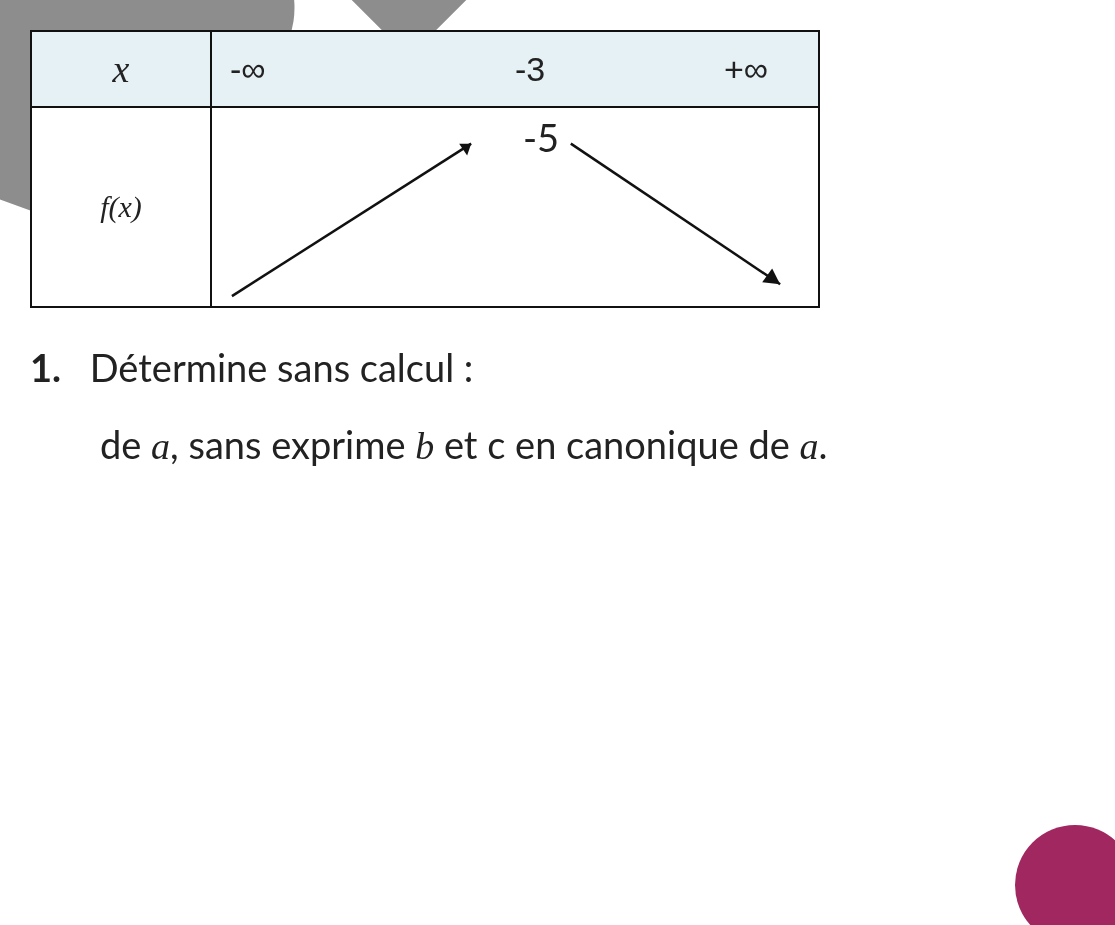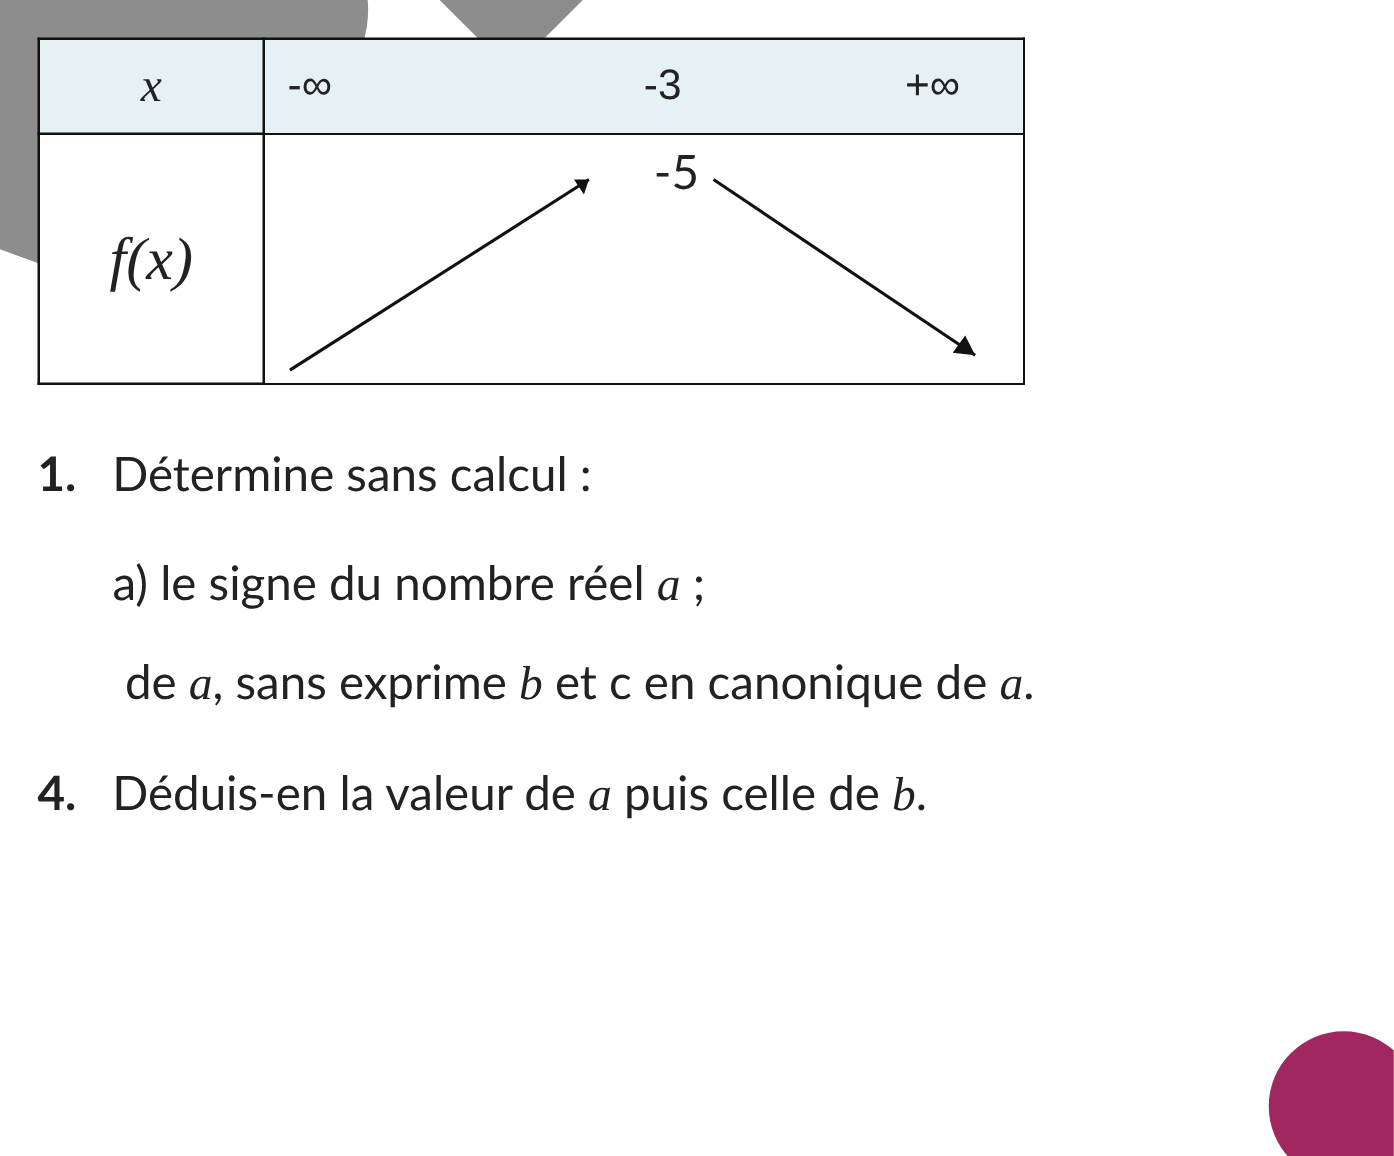--- a/index.html
+++ b/index.html
@@ -50,21 +50,21 @@
     text-align: center;
     font-family: "Times New Roman", serif;
     font-style: italic;
     font-size: 38px;
   }
   .fx-cell {
     width: 180px;
     text-align: center;
     font-family: "Times New Roman", serif;
     font-style: italic;
-    font-size: 48px;
+    font-size: 30px;
   }
   .range-cell {
     position: relative;
   }
   .range-labels {
     position: absolute;
     top: 0; left: 0; right: 0; bottom: 0;
   }
   .range-labels span {
     position: absolute;
@@ -84,21 +84,21 @@
     top: 0; left: 0; width: 100%; height: 100%;
   }
   .peak-label {
     position: absolute;
     left: 50%;
     top: 6px;
     transform: translateX(8px);
     font-size: 38px;
   }
   .questions {
-    margin-top: 42px;
+    margin-top: 30px;
     padding-left: 10px;
     font-size: 38px;
     line-height: 1.55;
   }
   .questions p {
     margin: 0 0 28px 0;
   }
   .q-num {
     font-weight: 700;
     display: inline-block;
@@ -169,32 +169,24 @@
   </tbody>
     </table>
 
   <div class="questions">
 
     <p>
       <span class="q-num">1.</span>
       <span>Détermine sans calcul :</span>
     </p>
 
-    <p class="indent">
-      <span>a)</span>
-      <span>le signe du nombre réel </span><span class="ital">a</span><span> ;</span>
-    </p>
 
 
 
     <p class="indent" style="padding-left:70px; margin-top:-10px;">
       <span>de </span><span class="ital">a</span><span>, sans exprime </span><span class="ital">b</span><span> et c en canonique de </span><span class="ital">a</span><span>.</span>
     </p>
 
-    <p>
-      <span class="q-num">4.</span>
-      <span>Déduis-en la valeur de  </span><span class="ital">a</span><span> puis celle de </span><span class="ital">b</span><span>.</span>
-    </p>
 
   </div>
 </div>
 
 <div class="corner-shape"></div>
 
 </body></html>

